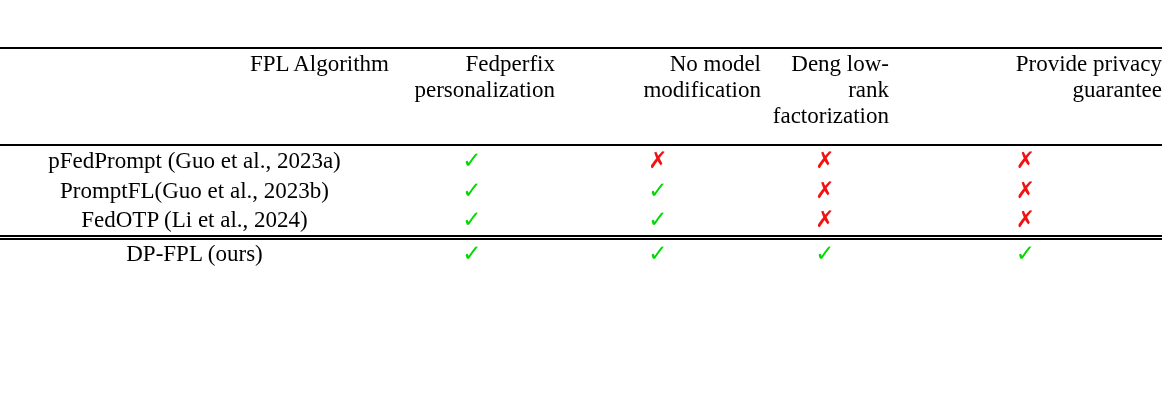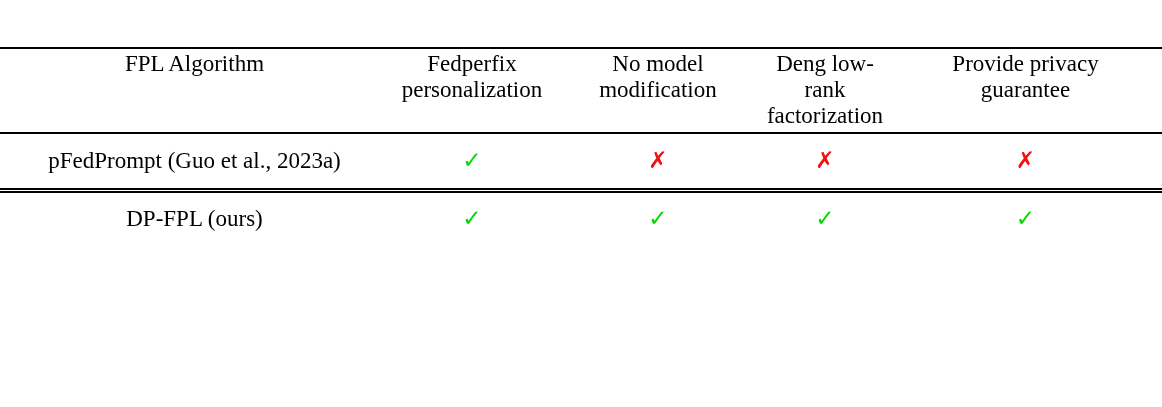--- a/index.html
+++ b/index.html
@@ -19,32 +19,32 @@
     border-collapse: collapse;
     table-layout: fixed;
     margin-top: 47px;
   }
   thead th {
     border-top: 2px solid #000000;
     border-bottom: 2px solid #000000;
     font-weight: normal;
     font-size: 23px;
     line-height: 26px;
-    padding: 2px 0 3px 0;
-    text-align: center;
+    padding: 2px 0 15px 0;
+    text-align: right;
     vertical-align: top;
   }
   thead th .hline {
     display: block;
   }
   tbody td {
     font-size: 23px;
     line-height: 29.7px;
     height: 29.7px;
-    padding: 12px;
+    padding: 0;
     text-align: center;
     vertical-align: middle;
     white-space: nowrap;
   }
   tbody tr.final-row td {
     border-top: 5px double #000000;
     height: 27px;
     line-height: 27px;
   }
   .check, .cross {
@@ -91,20 +91,34 @@
     </tr>
   </thead>
   <tbody>
       <tr>
         <td>pFedPrompt (Guo et al., 2023a)</td>
         <td><span class="check">✓</span></td>
         <td><span class="cross">✗</span></td>
         <td><span class="cross">✗</span></td>
         <td><span class="cross">✗</span></td>
       </tr>
+      <tr>
+        <td>PromptFL(Guo et al., 2023b)</td>
+        <td><span class="check">✓</span></td>
+        <td><span class="check">✓</span></td>
+        <td><span class="cross">✗</span></td>
+        <td><span class="cross">✗</span></td>
+      </tr>
+      <tr>
+        <td>FedOTP (Li et al., 2024)</td>
+        <td><span class="check">✓</span></td>
+        <td><span class="check">✓</span></td>
+        <td><span class="cross">✗</span></td>
+        <td><span class="cross">✗</span></td>
+      </tr>
       <tr class="final-row">
         <td>DP-FPL (ours)</td>
         <td><span class="check">✓</span></td>
         <td><span class="check">✓</span></td>
         <td><span class="check">✓</span></td>
         <td><span class="check">✓</span></td>
       </tr>
     </tbody>
 </table>
 

